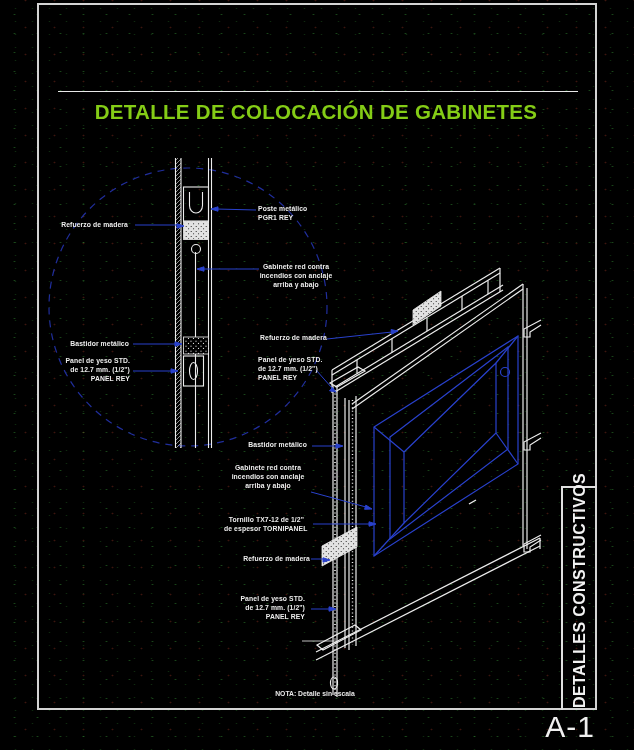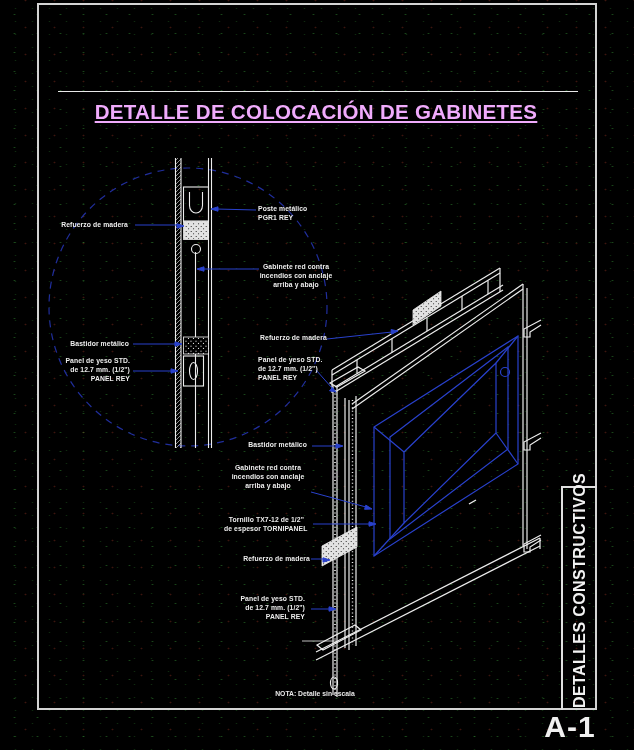--- a/index.html
+++ b/index.html
@@ -14,22 +14,22 @@
     background-position:3px 5px,11px 14px,7px 2px;
     font-family:"Liberation Sans",sans-serif;
   }
   .frame{position:absolute;left:37px;top:3px;width:556px;height:703px;border:2px solid #d4d4d4;}
   .titlebox{position:absolute;left:561px;top:486px;width:36px;height:224px;border-left:2px solid #e0e0e0;border-top:2px solid #e0e0e0;box-sizing:border-box;}
   .vtext{
     position:absolute;left:563px;top:708px;width:220px;height:34px;
     transform:rotate(-90deg);transform-origin:0 0;
     color:#f2f2f2;font-weight:bold;font-size:16px;line-height:34px;text-align:center;letter-spacing:.4px;white-space:nowrap;
   }
-  .sheetnum{position:absolute;left:538px;top:710px;width:64px;text-align:center;color:#f0f0f0;font-size:30px;letter-spacing:1px;font-weight:700;}
-  .dtitle{position:absolute;left:37px;top:98px;width:558px;text-align:center;color:#f0abfc;font-weight:bold;font-size:20.5px;line-height:27px;letter-spacing:.3px;text-decoration:underline;}
+  .sheetnum{position:absolute;left:538px;top:710px;width:64px;text-align:center;color:#f0f0f0;font-size:30px;letter-spacing:1px;font-weight:400;}
+  .dtitle{position:absolute;left:37px;top:98px;width:558px;text-align:center;color:#84cc16;font-weight:bold;font-size:20.5px;line-height:27px;letter-spacing:.3px;}
   .trule{position:absolute;left:58px;top:91px;width:520px;height:0;border-top:1.5px solid #e8e8e8;}
   .lbl{position:absolute;color:#ededed;font-weight:bold;font-size:6.8px;line-height:8.8px;letter-spacing:.1px;white-space:nowrap;}
   .r{text-align:right}.c{text-align:center}
   .note{position:absolute;left:250px;top:690px;width:130px;text-align:center;color:#e8e8e8;font-weight:bold;font-size:6.8px;}
   svg{position:absolute;left:0;top:0;pointer-events:none;}
 </style>
 </head>
 <body>
 
 <div class="frame"></div>

